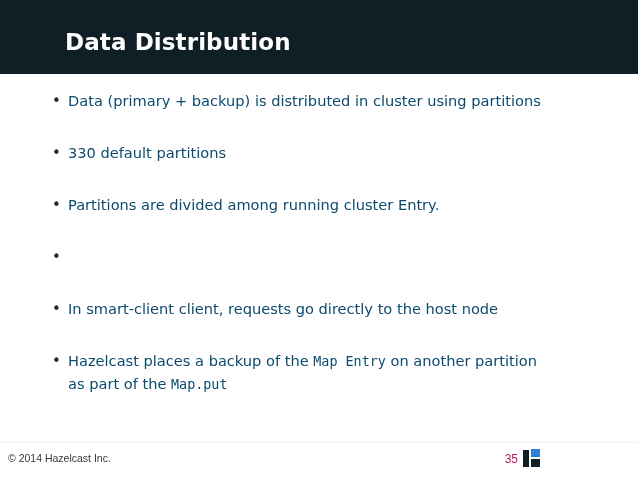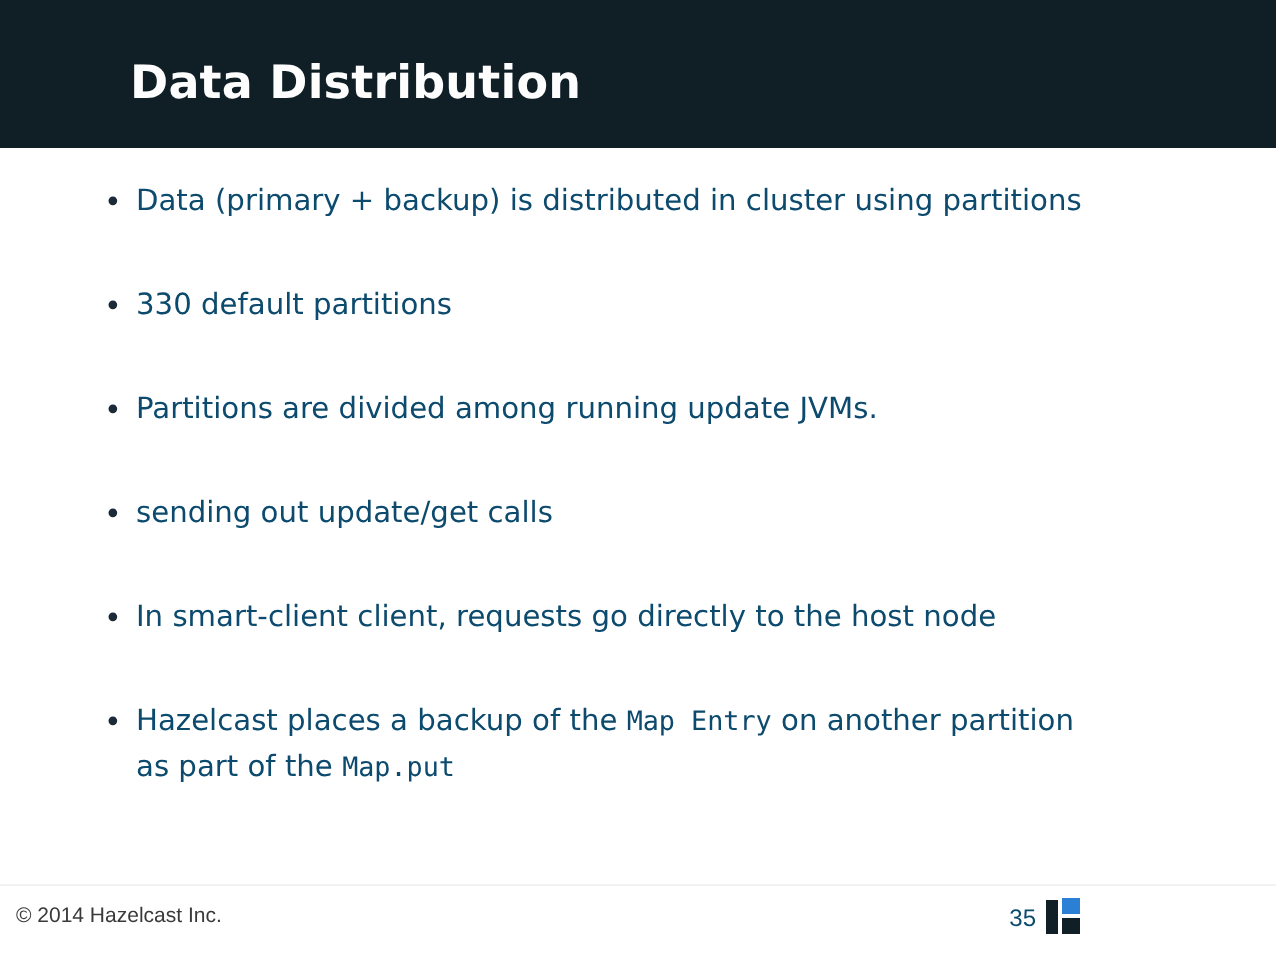--- a/index.html
+++ b/index.html
@@ -101,21 +101,21 @@
     position: absolute;
     right: 4px;
     top: 7px;
     display: flex;
     align-items: center;
     gap: 5px;
   }
   .page-number {
     font-family: "Liberation Sans", sans-serif;
     font-size: 12px;
-    color: #0c4a6e;
+    color: #be185d;
   }
   .brand-logo {
     position: relative;
     width: 19px;
     height: 19px;
   }
   .brand-logo .lg-bar {
     position: absolute;
     left: 0;
     top: 1px;
@@ -158,27 +158,26 @@
       </div>
       <div class="bullet-item">
         <div class="bullet-marker">•</div>
         <div class="bullet-text">
           <div>330 default partitions</div>
         </div>
       </div>
       <div class="bullet-item">
         <div class="bullet-marker">•</div>
         <div class="bullet-text">
-          <div>Partitions are divided among running update JVMs.</div>
-        </div>
-      </div>
-      <div class="bullet-item">
-        <div class="bullet-marker">•</div>
-        <div class="bullet-text">
-          <div>sending out update/get calls</div>
+          <div>Partitions are divided among running cluster Entry.</div>
+        </div>
+      </div>
+      <div class="bullet-item">
+        <div class="bullet-marker">•</div>
+        <div class="bullet-text">
         </div>
       </div>
       <div class="bullet-item">
         <div class="bullet-marker">•</div>
         <div class="bullet-text">
           <div>In smart-client client, requests go directly to the host node</div>
         </div>
       </div>
       <div class="bullet-item">
         <div class="bullet-marker">•</div>

